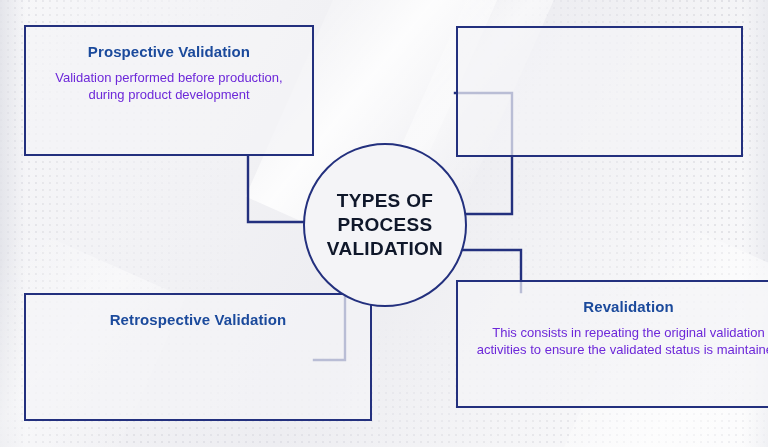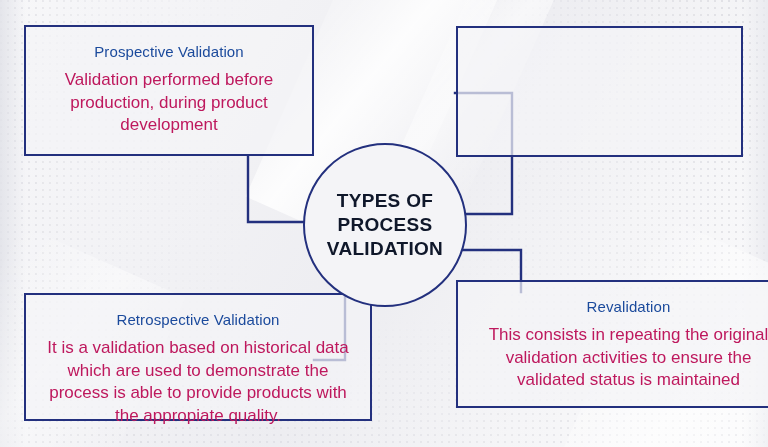--- a/index.html
+++ b/index.html
@@ -75,28 +75,28 @@
     position: absolute;
     box-sizing: border-box;
     border: 2px solid #23307e;
     background: rgba(244,244,246,0.72);
     padding: 10px 14px 12px 14px;
     text-align: center;
   }
   .card-title {
     color: #1b4a9c;
     font-size: 15px;
-    font-weight: normal;
+    font-weight: bold;
     line-height: 1.25;
     margin: 6px 0 7px 0;
     letter-spacing: 0.1px;
   }
   .card-body {
-    color: #be185d;
-    font-size: 17px;
+    color: #6d28d9;
+    font-size: 13px;
     line-height: 1.34;
     margin: 0;
   }
 
   #card-prospective   { left: 24px;  top: 25px;  width: 290px; height: 131px; }
   #card-concurrent    { left: 456px; top: 26px;  width: 287px; height: 131px; }
   #card-retrospective { left: 24px;  top: 293px; width: 348px; height: 128px; }
   #card-revalidation  { left: 456px; top: 280px; width: 345px; height: 128px; }
 
   
@@ -153,21 +153,20 @@
   <div class="card" id="card-prospective">
     <div class="card-title">Prospective Validation</div>
     <div class="card-body">Validation performed before production, during product development</div>
   </div>
 
   <div class="card" id="card-concurrent">
   </div>
 
   <div class="card" id="card-retrospective">
     <div class="card-title">Retrospective Validation</div>
-    <div class="card-body">It is a validation based on historical data which are used to  demonstrate the process is able to provide products with the appropiate quality.</div>
   </div>
 
   <div class="card" id="card-revalidation">
     <div class="card-title">Revalidation</div>
     <div class="card-body">This consists in repeating the original validation activities to ensure the validated status is maintained</div>
   </div>
 
   <div class="hub">
     <div class="hub-label">TYPES OF
 PROCESS

